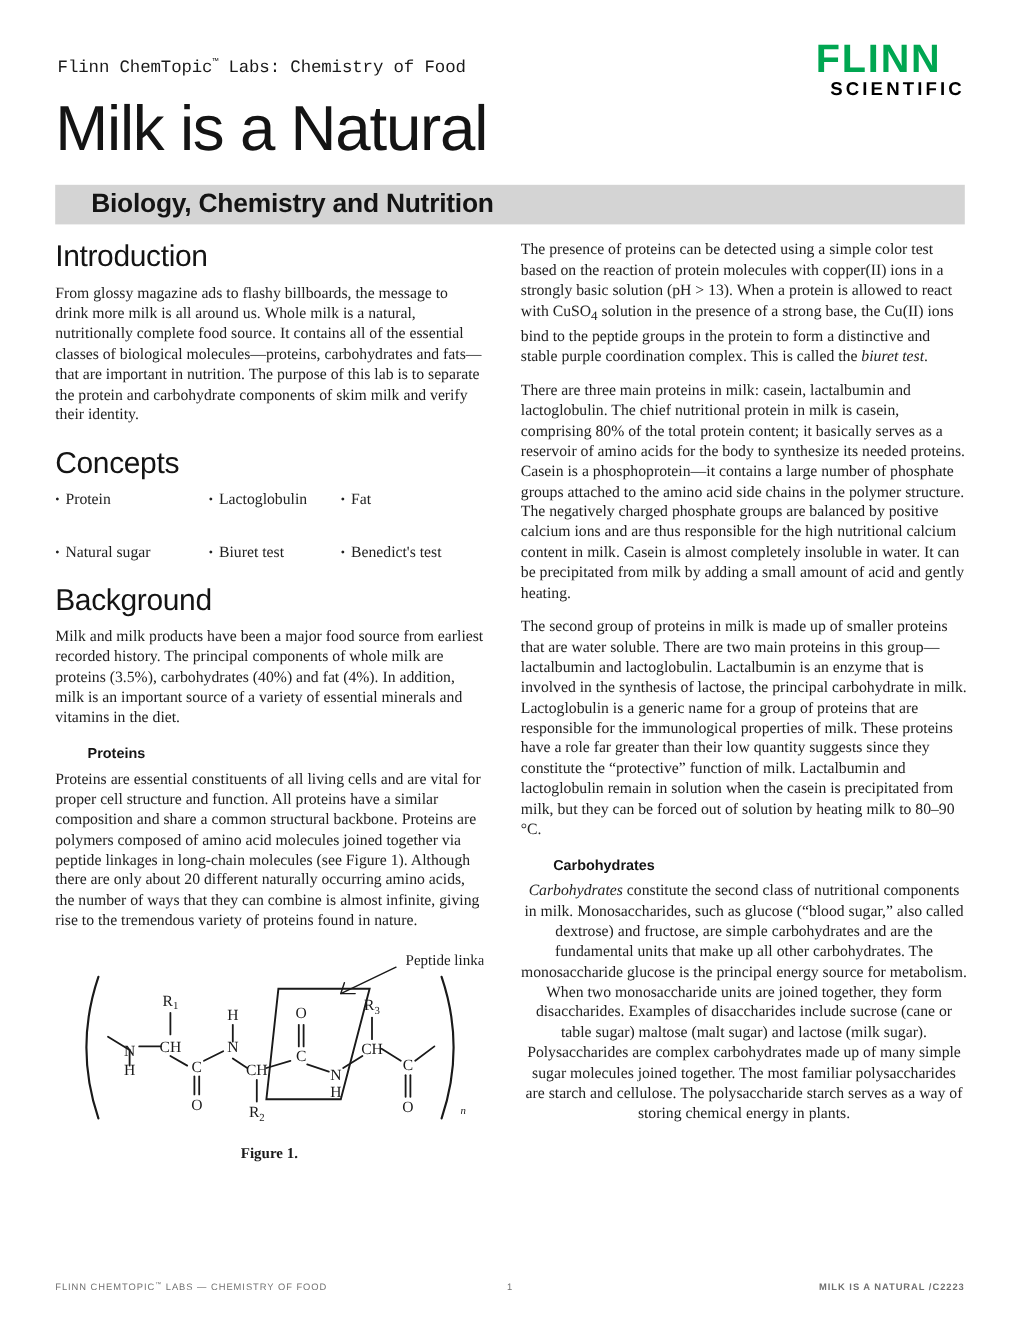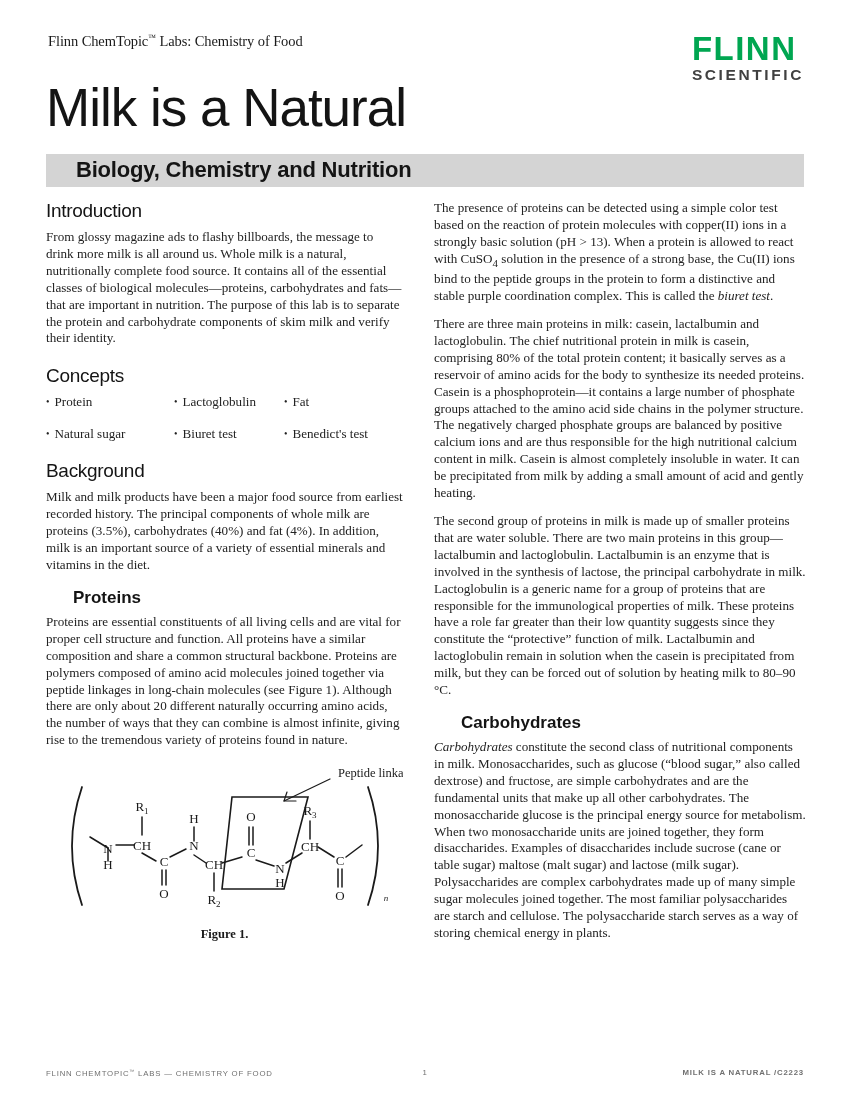--- a/index.html
+++ b/index.html
@@ -39,28 +39,29 @@
     font-size: 33px;
     letter-spacing: 1.5px;
     color: #00a651;
     display: block;
   }
   .logo-sub {
     font-family: "Liberation Sans", sans-serif;
     font-weight: bold;
     font-size: 15.5px;
     letter-spacing: 2.6px;
-    color: #404040;
+    color: #000000;
     display: block;
     margin-top: 2px;
+    margin-left: 12px;
   }
   .kicker {
     position: absolute;
-    left: 2px; top: 9px;
-    font-family: Liberation Serif, serif;
+    left: 2px; top: 24px;
+    font-family: Liberation Mono, monospace;
     font-size: 14.5px;
     letter-spacing: -0.1px;
     color: #1a1a1a;
   }
   .kicker sup { font-size: 8px; vertical-align: 6px; }
   .doctitle {
     position: absolute;
     left: 0px; top: 56px;
     font-family: "Liberation Sans", sans-serif;
     font-size: 53px;
@@ -91,50 +92,50 @@
     position: absolute;
     top: 200px;
     width: 357px;
   }
   .col-left  { left: 46px; }
   .col-right { left: 434px; width: 372px; }
 
   h2.section {
     font-family: "Liberation Sans", sans-serif;
     font-weight: normal;
-    font-size: 19px;
+    font-size: 25px;
     letter-spacing: -0.3px;
     margin: 0 0 7px 0;
     color: #141414;
   }
   h2.section.tight { margin-top: 18px; }
   h3.subsection {
     font-family: "Liberation Sans", sans-serif;
     font-weight: bold;
-    font-size: 17px;
+    font-size: 12px;
     margin: 14px 0 6px 0;
     color: #141414;
     padding-left: 27px;
   }
   p.body {
     font-family: "Liberation Serif", serif;
     font-size: 13.1px;
     line-height: 16.9px;
     margin: 0 0 11px 0;
     text-align: left;
     color: #222;
   }
-  p.body.last { margin-bottom: 0; }
+  p.body.last { margin-bottom: 0; text-align: center; }
   .ital { font-style: italic; }
 
   
   .concepts {
     display: grid;
     grid-template-columns: 128px 110px 1fr;
-    row-gap: 16px;
+    row-gap: 28px;
     margin: 4px 0 4px 0;
   }
   .concept {
     font-family: "Liberation Serif", serif;
     font-size: 13.1px;
     color: #222;
     white-space: nowrap;
   }
   .concept .bul { margin-right: 5px; font-size: 10px; position: relative; top: -1px; }
 

